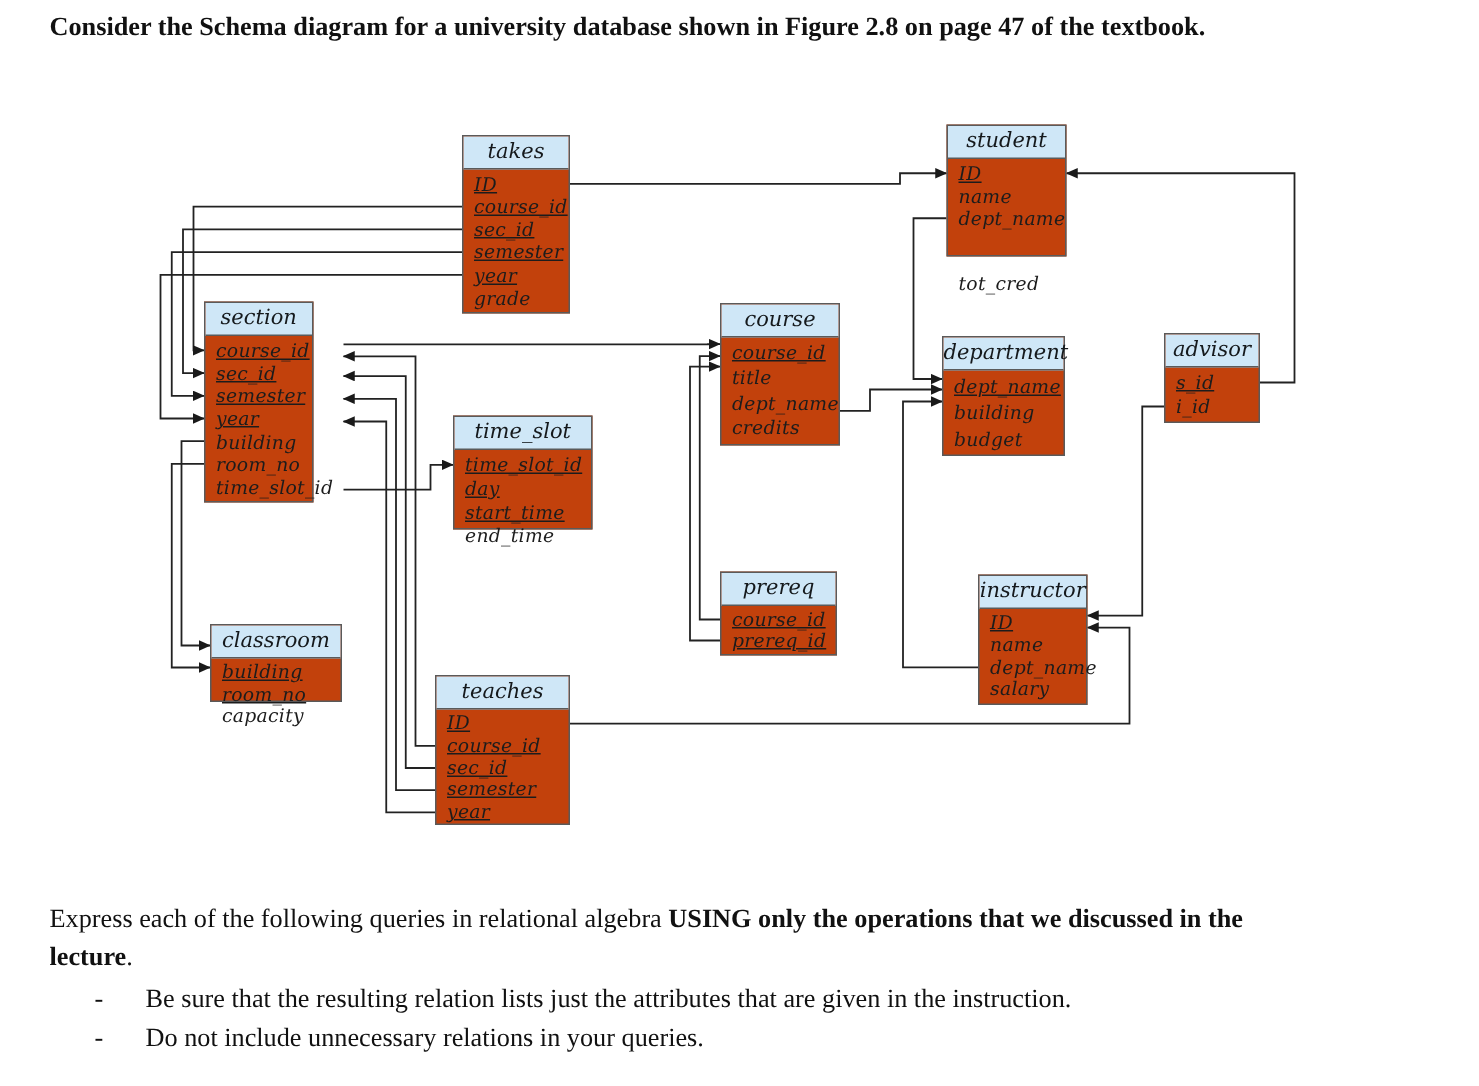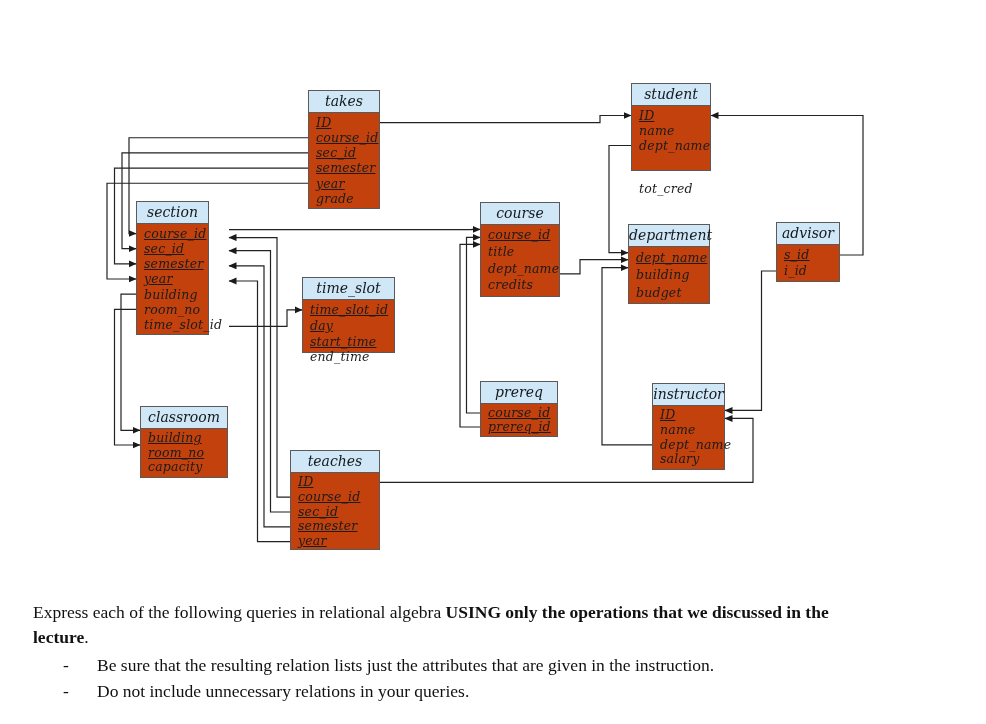--- a/index.html
+++ b/index.html
@@ -19,20 +19,21 @@
   .lead{position:absolute;left:33px;top:600px;width:810px;font-size:17.5px;line-height:25px;margin:0;}
   .bullets{position:absolute;left:63px;top:652px;width:840px;font-size:17.5px;}
   .bullet{display:flex;line-height:26px;}
   .dash{width:34px;flex:0 0 34px;}
 </style>
 </head>
 <body>
 
 <div class="canvas">
 
+  <p class="intro"><b>Consider the Schema diagram for a university database shown in Figure 2.8 on page 47 of the textbook.</b></p>
 
   <div class="diagram">
     <svg id="wires" width="986" height="724">
       <defs>
         <marker id="arrow" markerWidth="9" markerHeight="8" refX="7.5" refY="3.5" orient="auto" markerUnits="userSpaceOnUse">
           <path d="M0,0 L8,3.5 L0,7 z" fill="#1a1a1a"></path>
         </marker>
       </defs>
       <g id="wire-group">
           <path d="M380,122.58333333333333 L600,122.58333333333333 L600,115.5 L631,115.5" fill="none" stroke="#222222" stroke-width="1.2" marker-end="url(#arrow)"></path>
@@ -133,21 +134,21 @@
         </div>
         <div class="table" style="left: 652px; top: 383px; width: 73px; height: 87px;">
           <div class="thead">instructor</div>
           <div class="tbody">
             <div class="attr pk" style="line-height: 14.75px; height: 14.75px;">ID</div>
             <div class="attr" style="line-height: 14.75px; height: 14.75px;">name</div>
             <div class="attr" style="line-height: 14.75px; height: 14.75px;">dept_name</div>
             <div class="attr" style="line-height: 14.75px; height: 14.75px;">salary</div>
           </div>
         </div>
-        <div class="table" style="left: 140px; top: 406px; width: 88px; height: 72px;">
+        <div class="table" style="left: 140px; top: 416px; width: 88px; height: 52px;">
           <div class="thead">classroom</div>
           <div class="tbody">
             <div class="attr pk" style="line-height: 14.6667px; height: 14.6667px;">building</div>
             <div class="attr pk" style="line-height: 14.6667px; height: 14.6667px;">room_no</div>
             <div class="attr" style="line-height: 14.6667px; height: 14.6667px;">capacity</div>
           </div>
         </div>
         <div class="table" style="left: 290px; top: 450px; width: 90px; height: 100px;">
           <div class="thead">teaches</div>
           <div class="tbody">

